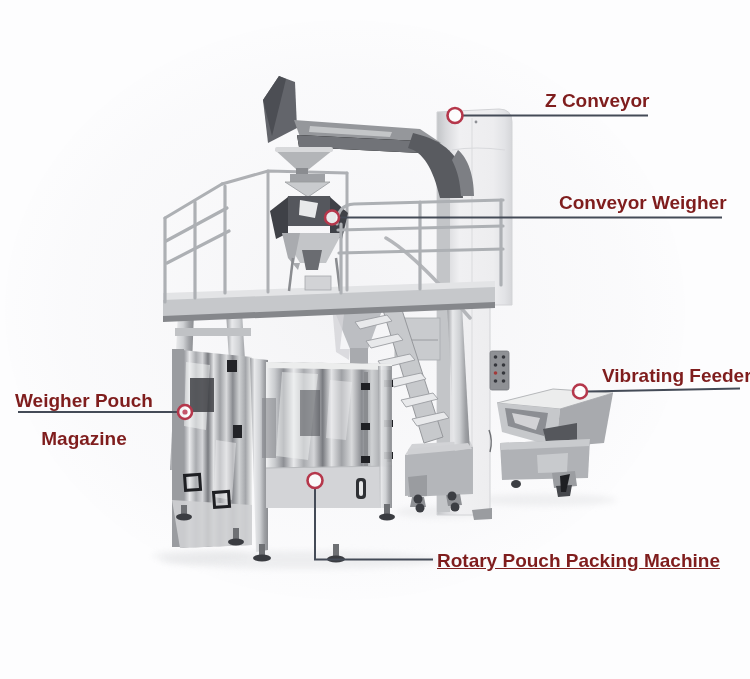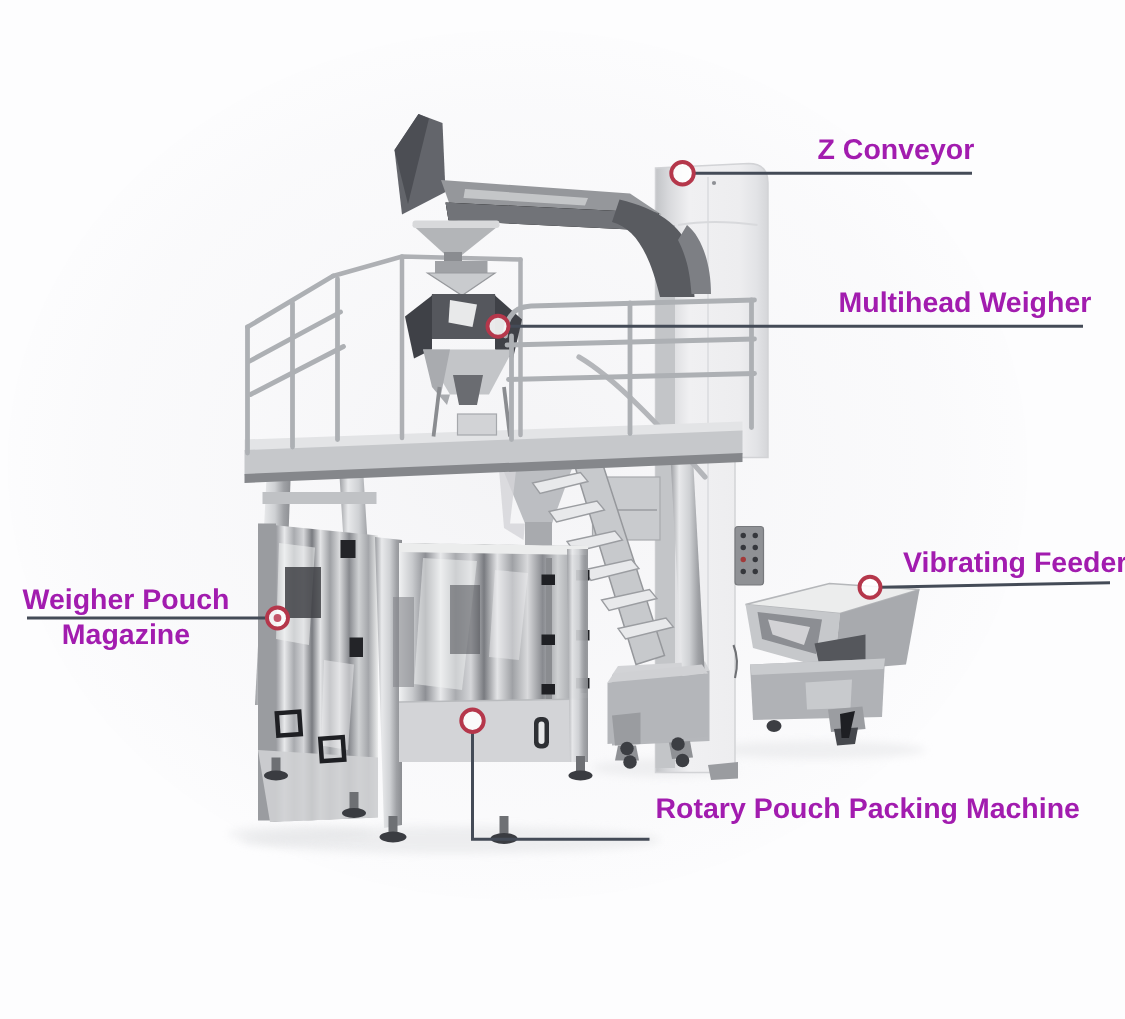--- a/index.html
+++ b/index.html
@@ -3,24 +3,24 @@
 <meta charset="utf-8">
 <style>
   html,body{margin:0;padding:0;background:#ffffff;}
   .stage{
     position:relative;width:750px;height:679px;overflow:hidden;
     background:#fdfdfe;font-family:"Liberation Sans",sans-serif;
   }
   .stage svg{position:absolute;left:0;top:0;}
   .callout-label{
     position:absolute;font-weight:700;font-size:19px;line-height:20px;
-    color:#a21caf;white-space:nowrap;letter-spacing:0px;
+    color:#7f1d1d;white-space:nowrap;letter-spacing:0px;
   }
   .callout-label.centered{text-align:center;white-space:normal;}
-  .callout-label .l2{display:block;margin-top:3px;}
+  .callout-label .l2{display:block;margin-top:18px;}
 </style>
 </head>
 <body>
 
 <div class="stage">
 
 <svg width="750" height="679" viewBox="0 0 750 679">
   <defs>
     <radialGradient id="wash" cx="50%" cy="50%" r="60%">
       <stop offset="0%" stop-color="#f3f3f5" stop-opacity="0.9"></stop>
@@ -296,24 +296,24 @@
     <circle cx="332" cy="217.5" r="7"></circle>
     <circle cx="580" cy="391.5" r="7"></circle>
     <circle cx="185" cy="412" r="7"></circle>
     <circle cx="315" cy="480.5" r="7.5"></circle>
   </g>
   <circle cx="185" cy="412" r="2.6" fill="#c4556a"></circle>
 </svg>
 
 <div class="callout-label" style="left:545px;top:91px;">Z Conveyor</div>
 
-<div class="callout-label" style="left:559px;top:193px;">Multihead Weigher</div>
+<div class="callout-label" style="left:559px;top:193px;">Conveyor Weigher</div>
 
 <div class="callout-label" style="left:602px;top:366px;">Vibrating Feeder</div>
 
 <div class="callout-label centered" style="left:14px;top:391px;width:140px;">
   <span>Weigher Pouch</span>
   <span class="l2">Magazine</span>
 </div>
 
-<div class="callout-label" style="left:437px;top:530px;">Rotary Pouch Packing Machine</div>
+<div class="callout-label" style="left:437px;top:551px;text-decoration:underline;">Rotary Pouch Packing Machine</div>
 
 </div>
 
 </body></html>

